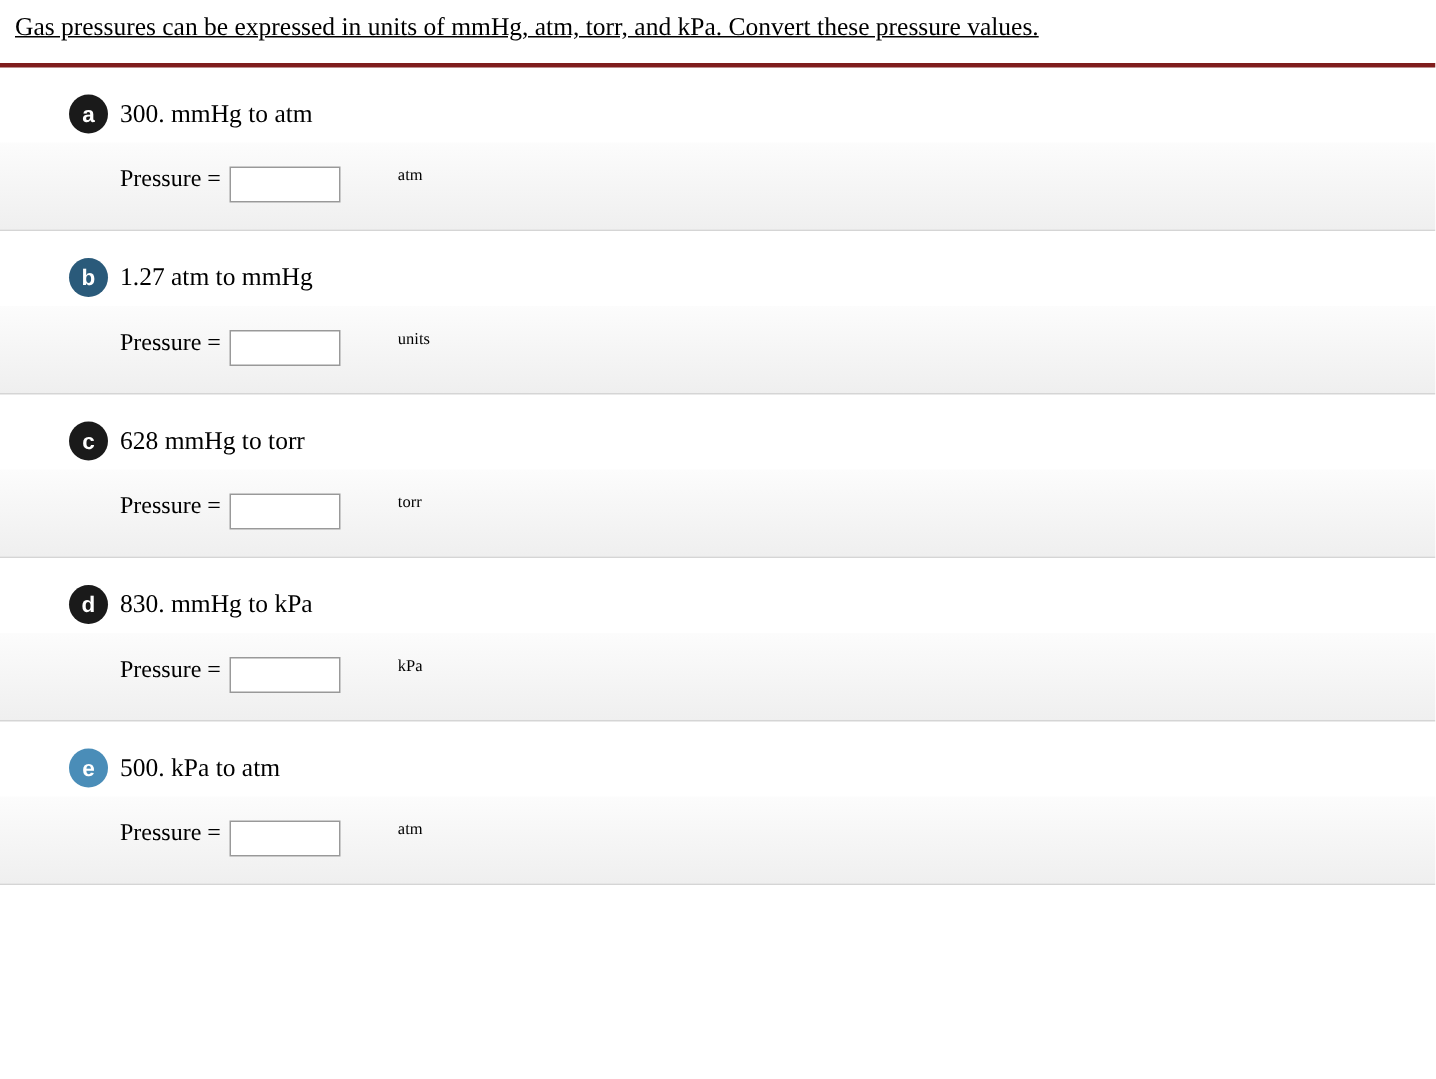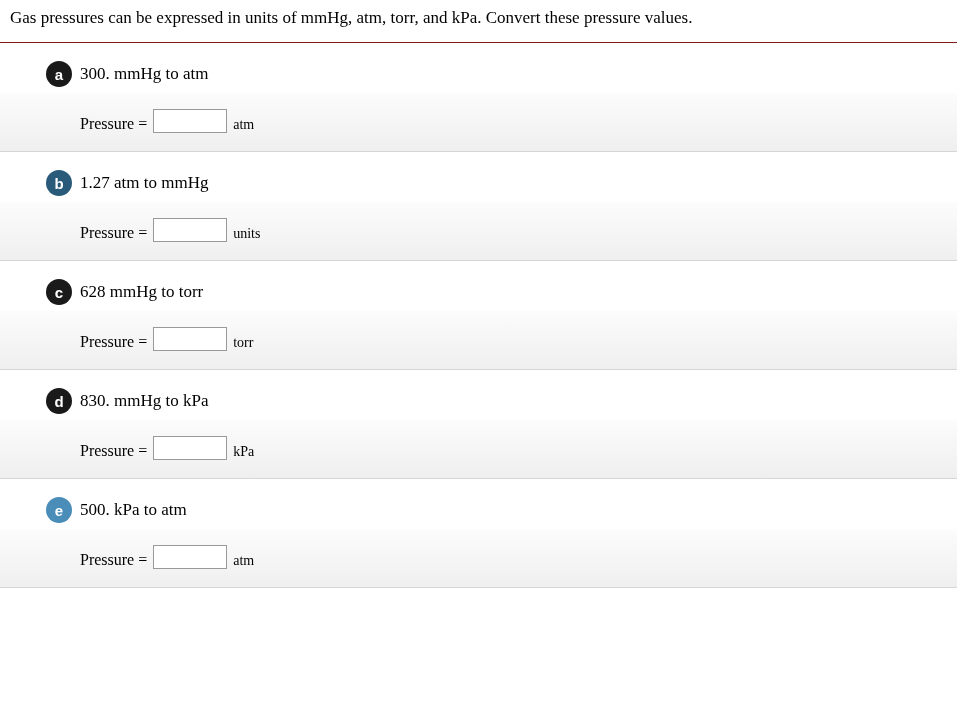--- a/index.html
+++ b/index.html
@@ -8,22 +8,23 @@
       padding: 0;
     }
     body {
       font-family: Georgia, 'Times New Roman', serif;
       background: #fff;
       width: 957px;
       color: #000;
     }
     .header {
       padding: 8px 10px 14px;
-      border-bottom: 1px solid #7f1d1d;
+      border-bottom: 3px solid #7f1d1d;
       font-size: 17px;
+      text-decoration: underline;
     }
     .question-block {
       padding: 18px 0 0 0;
     }
     .question-title {
       display: flex;
       align-items: center;
       padding: 0 0 0 46px;
       font-size: 17px;
       margin-bottom: 6px;
@@ -45,37 +46,38 @@
     .badge-a { background: #1a1a1a; }
     .badge-b { background: #2a5a7a; }
     .badge-c { background: #1a1a1a; }
     .badge-d { background: #1a1a1a; }
     .badge-e { background: #4a8db8; }
     .answer-row {
       background: linear-gradient(to bottom, #fcfcfc 0%, #efefef 100%);
       padding: 16px 0 18px 80px;
       border-bottom: 1px solid #d5d5d5;
       display: flex;
-      align-items: flex-end;
+      align-items: flex-start;
       font-size: 16px;
     }
     .answer-label {
       margin-right: 6px;
     }
     .answer-input {
       width: 74px;
       height: 24px;
       border: 1px solid #999;
       background: #fff;
       font-size: 14px;
       padding: 2px 4px;
       margin-right: 6px;
     }
     .unit {
-      font-size: 14px;
+      font-size: 11px;
+      margin-left: 32px;
     }
   </style>
 </head>
 <body>
 
 <div class="header">
   <span>Gas pressures can be expressed in units of mmHg, atm, torr, and kPa. Convert these pressure values.</span>
 </div>
 
 <div class="question-block">

